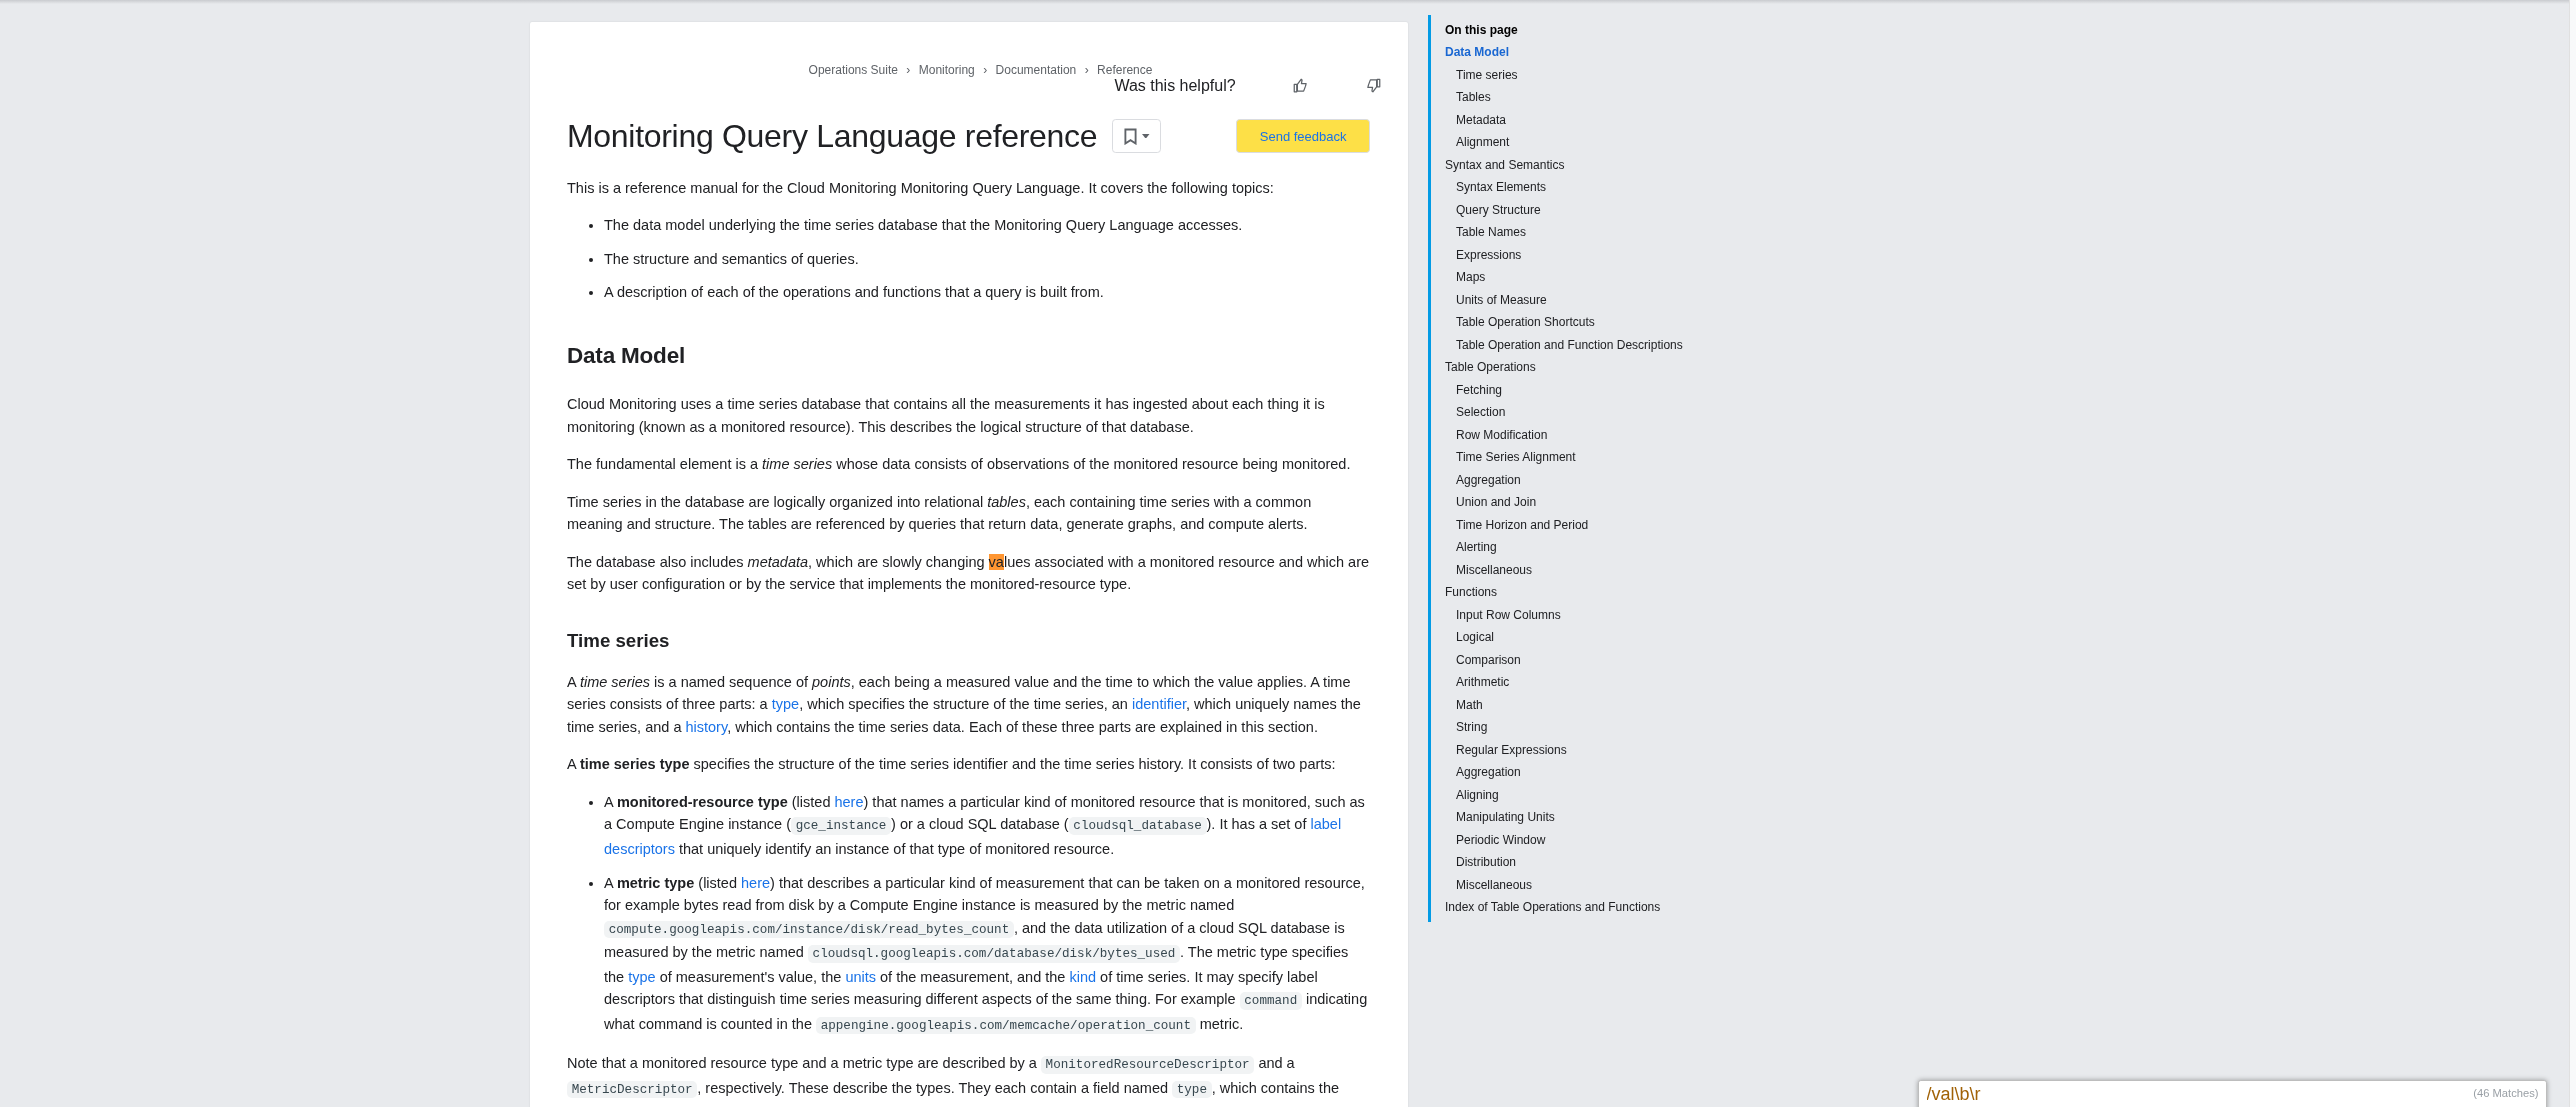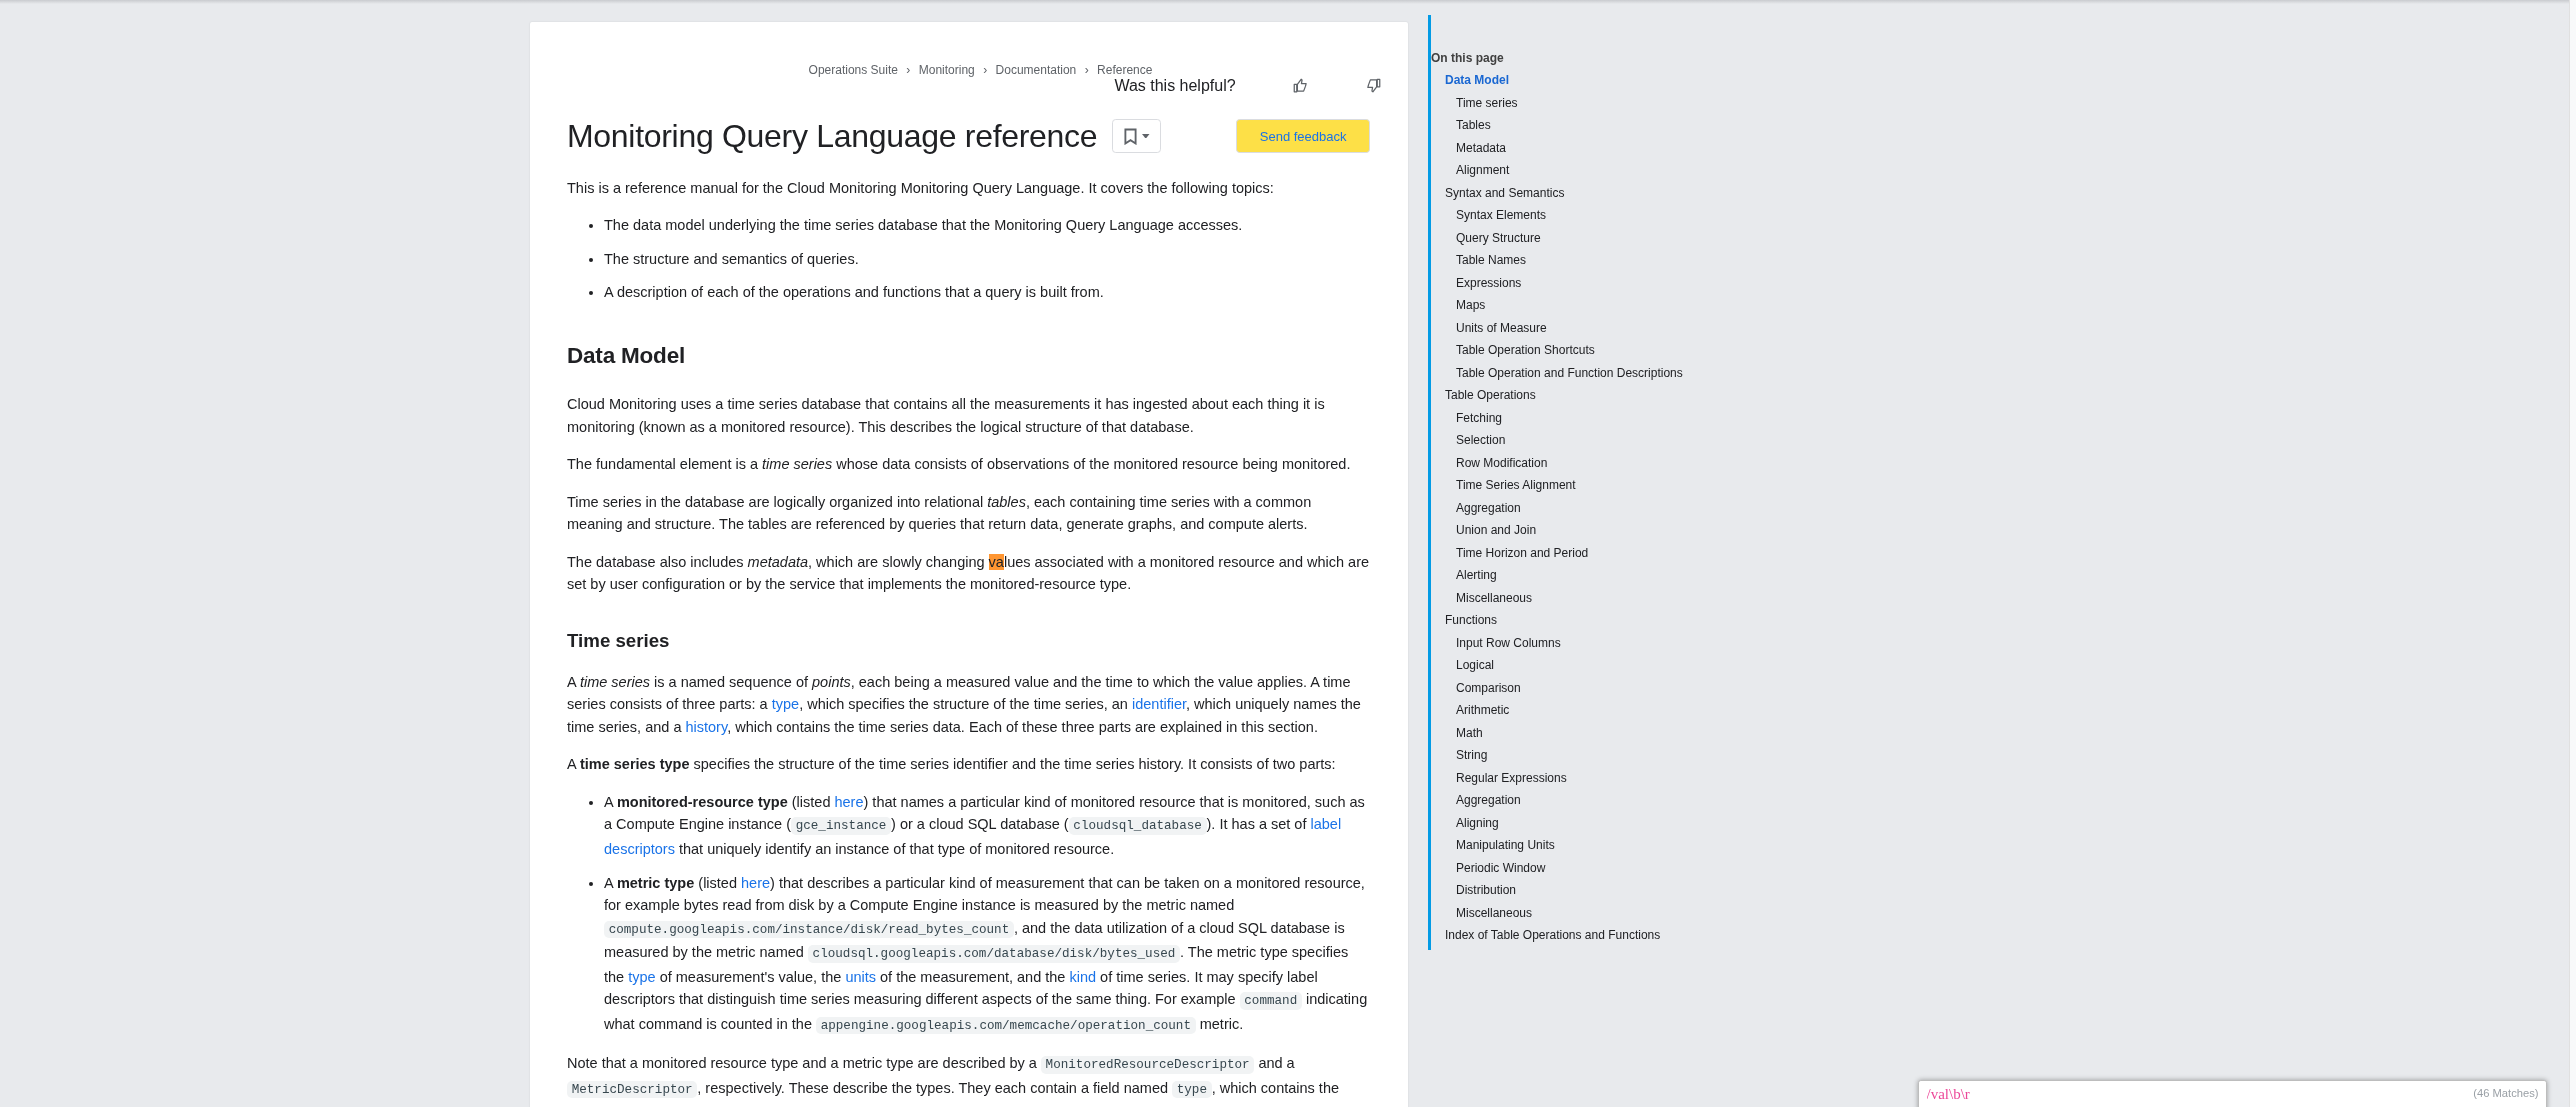--- a/index.html
+++ b/index.html
@@ -41,27 +41,27 @@
   h2 { font-size:22.5px; font-weight:700; margin:37px 0 22.5px 0; line-height:30px; letter-spacing:-0.2px; }
   h3 { font-size:18.7px; font-weight:700; margin:32px 0 17px 0; line-height:26px; }
   a.lnk { color:#1a73e8; text-decoration:none; cursor:pointer; }
   code { font-family:"Liberation Mono", monospace; font-size:12.6px; background:#f1f3f4; color:#37474f; padding:1.9px 4.7px; border-radius:5px; }
   .hl { background:#ff9632; }
 
   .toc { position:absolute; left:1428px; top:15px; width:561px; border-left:3.7px solid #039be5; padding:3.7px 0 3.7px 0; }
   .toc-item { font-size:12px; line-height:22.5px; height:22.5px; color:#202124; cursor:pointer; white-space:nowrap; }
   .toc-item.lvl1 { padding-left:14px; }
   .toc-item.lvl2 { padding-left:25px; }
-  .toc-head { font-size:12px; line-height:22.5px; height:22.5px; color:#404040; font-weight:700;margin-top:28px; }
+  .toc-head { font-size:12px; line-height:22.5px; height:22.5px; padding-left:14px; color:#000000; font-weight:700; }
   .toc-item.active { color:#1967d2; font-weight:700; }
 
   .findbar { position:absolute; left:1918px; top:1080px; width:627px; height:34px; background:#fff;
     border:0.9px solid #bdbdbd; border-radius:2.8px; box-shadow:0 0 5.6px rgba(0,0,0,.35); }
   .find-input { position:absolute; left:7.5px; top:3.7px; width:487px; height:18.7px; border:none; outline:none;
-    font-family:Liberation Serif, serif; font-size:15px; color:#ec4899; padding:0; background:transparent; }
+    font-family:Liberation Sans, sans-serif; font-size:18px; color:#a16207; padding:0; background:transparent; }
   .find-count { position:absolute; right:7.5px; top:5.6px; font-size:11.2px; color:#9aa0a6; }
 </style>
 </head>
 <body>
 
 <div class="top-shade"></div>
 <div class="scroll-gutter"></div>
 
 <div class="card">
   <div class="content">

